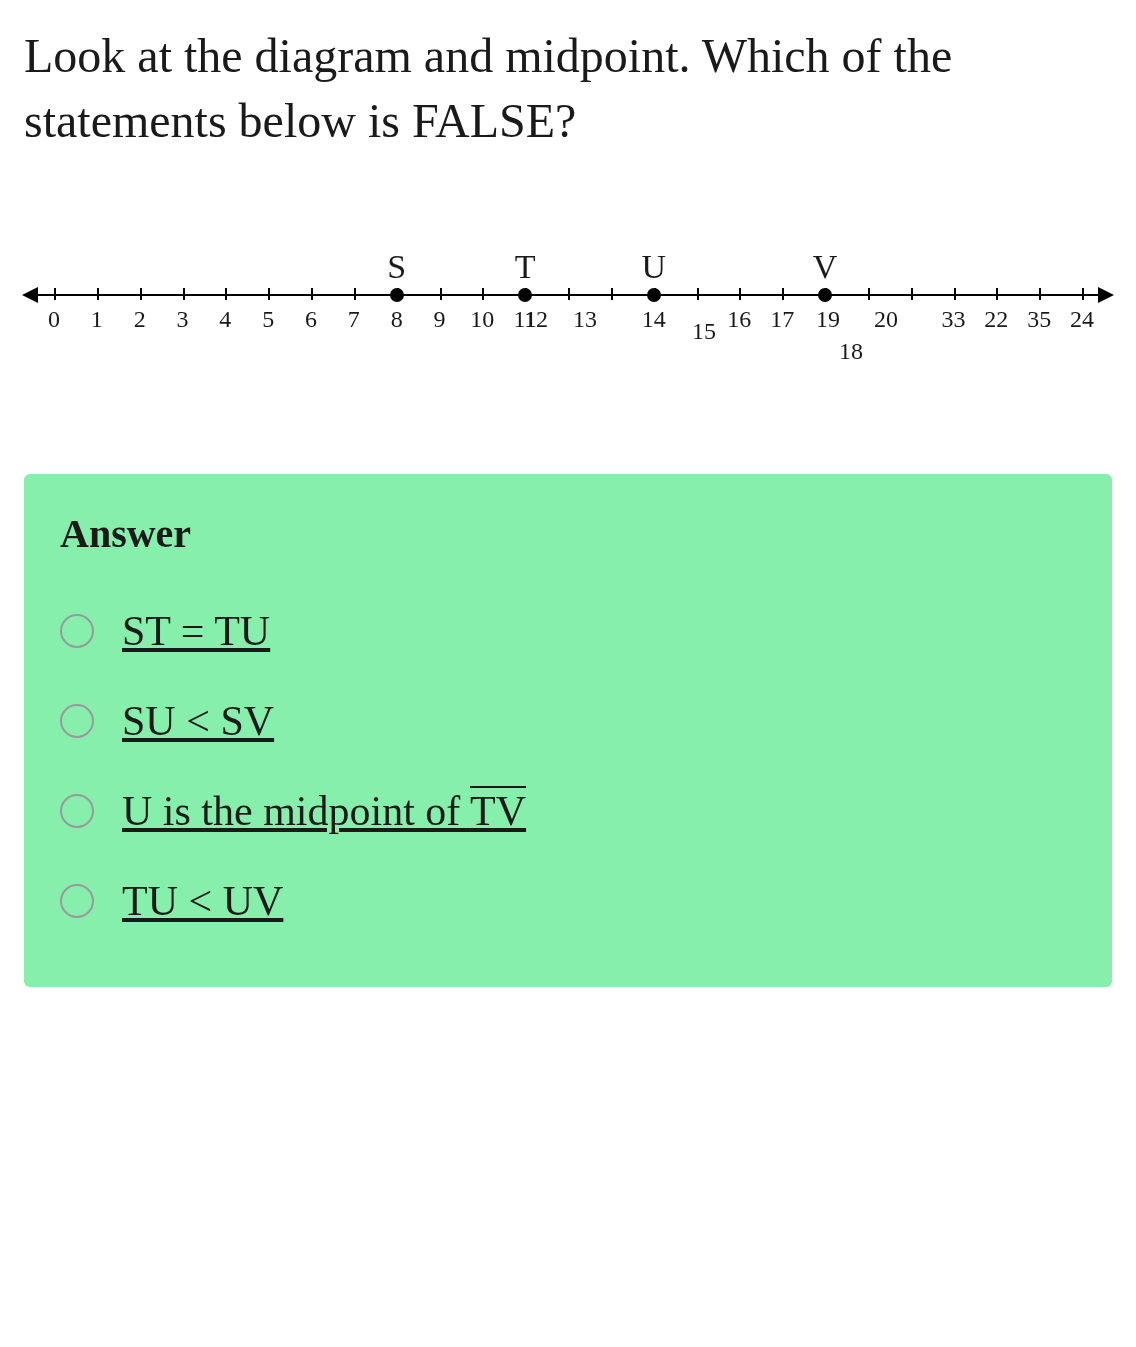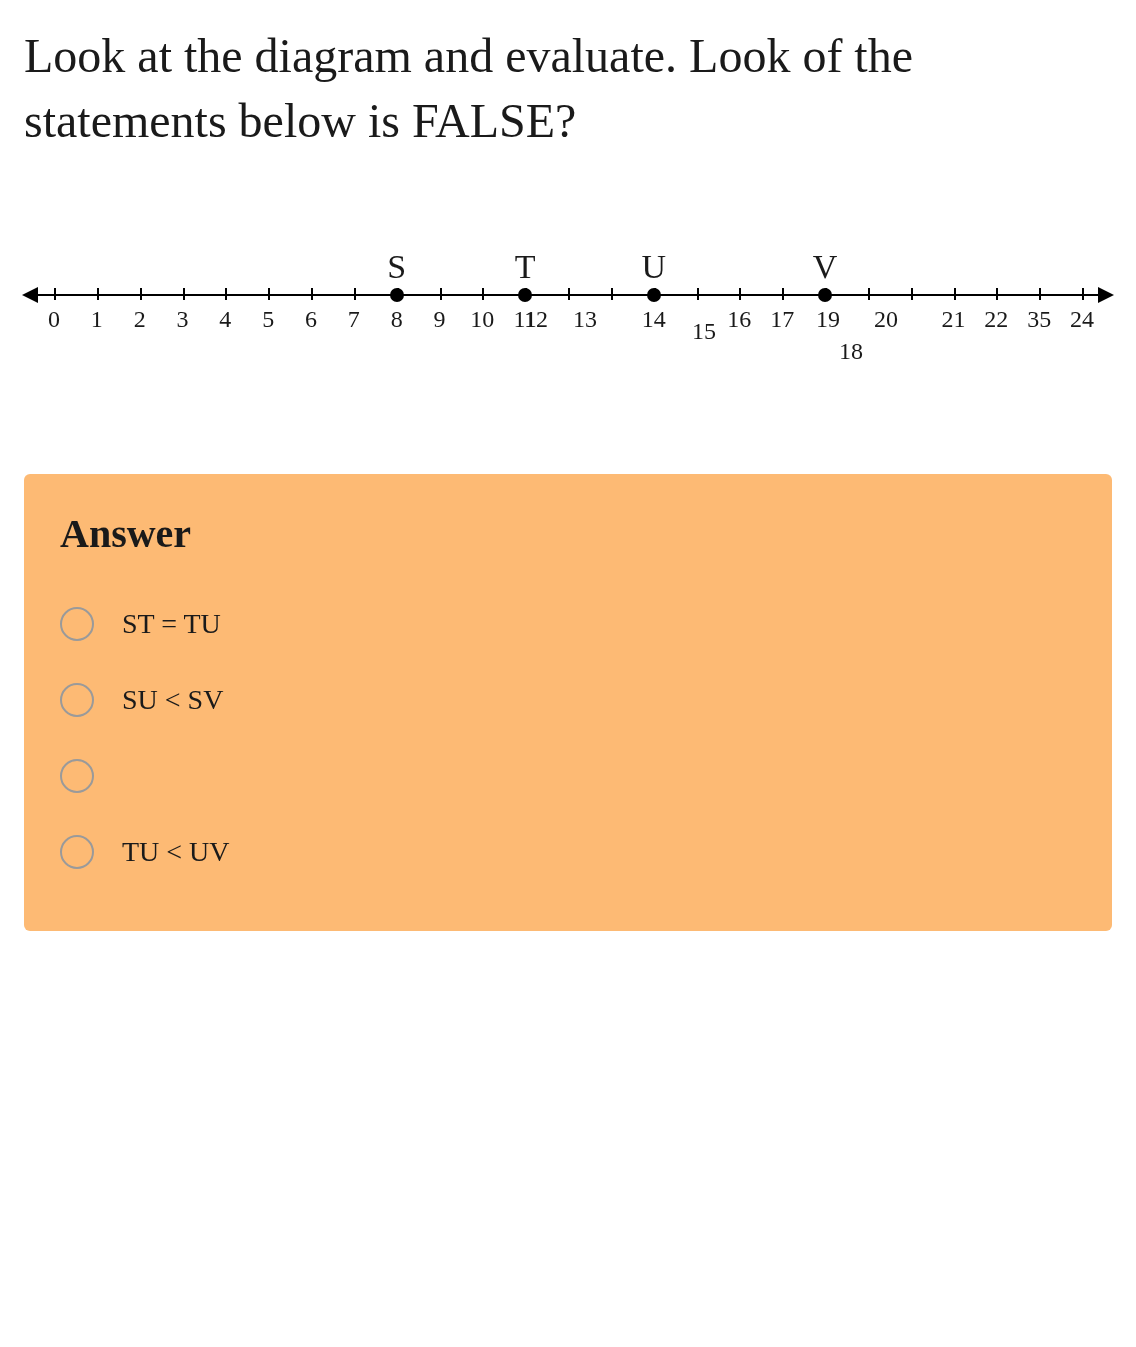--- a/index.html
+++ b/index.html
@@ -69,21 +69,21 @@
     transform: translateX(-50%);
   }
   .point-label {
     position: absolute;
     top: -46px;
     transform: translateX(-50%);
     font-size: 34px;
     font-family: Georgia, serif;
   }
   .answer-box {
-    background: #fdba74;
+    background: #86efac;
     border-radius: 6px;
     padding: 36px 36px 20px 36px;
   }
   .answer-heading {
     font-weight: bold;
     font-size: 40px;
     margin-bottom: 50px;
   }
   .option {
     display: flex;
@@ -93,33 +93,34 @@
     cursor: pointer;
   }
   .radio {
     width: 34px;
     height: 34px;
     border: 2px solid #9a9a9a;
     border-radius: 50%;
     flex-shrink: 0;
   }
   .option-label {
-    font-size: 28px;
+    font-size: 42px;
     font-family: Georgia, 'Times New Roman', serif;
+    text-decoration: underline;
   }
   .math { font-family: 'Times New Roman', Georgia, serif; }
   .overline {
     text-decoration: overline;
     text-decoration-thickness: 2px;
   }
 </style>
 </head>
 <body>
 
-<div class="question">Look at the diagram and evaluate. Look of the statements below is FALSE?</div>
+<div class="question">Look at the diagram and midpoint. Which of the statements below is FALSE?</div>
 
 <div class="diagram">
   <div class="numline" id="numline">
     <div class="axis"></div>
     <div class="arrow-left"></div>
     <div class="arrow-right"></div>
   <div class="tick" style="left: 30px;"></div>
       <div class="tick-label" style="left: 30px;">0</div>
       <div class="tick" style="left: 72.8333px;"></div>
       <div class="tick-label" style="left: 72.8333px;">1</div>
@@ -155,21 +156,21 @@
       <div class="tick-label" style="left: 715.333px;">16</div>
       <div class="tick" style="left: 758.167px;"></div>
       <div class="tick-label" style="left: 758.167px;">17</div>
       <div class="tick" style="left: 801px;"></div>
       <div class="tick-label" style="left: 827px; margin-top: 32px;">18</div>
       <div class="tick" style="left: 843.833px;"></div>
       <div class="tick-label" style="left: 804px;">19</div>
       <div class="tick" style="left: 886.667px;"></div>
       <div class="tick-label" style="left: 862px;">20</div>
       <div class="tick" style="left: 929.5px;"></div>
-      <div class="tick-label" style="left: 929.5px;">21</div>
+      <div class="tick-label" style="left: 929.5px;">33</div>
       <div class="tick" style="left: 972.333px;"></div>
       <div class="tick-label" style="left: 972.333px;">22</div>
       <div class="tick" style="left: 1015.17px;"></div>
       <div class="tick-label" style="left: 1015.17px;">35</div>
       <div class="tick" style="left: 1058px;"></div>
       <div class="tick-label" style="left: 1058px;">24</div>
       <div class="point" style="left: 372.667px;"></div>
       <div class="point-label" style="left: 372.667px;">S</div>
       <div class="point" style="left: 501.167px;"></div>
       <div class="point-label" style="left: 501.167px;">T</div>
@@ -186,19 +187,20 @@
       <div class="option">
         <div class="radio"></div>
         <div class="option-label"><span class="math">ST = TU</span></div>
       </div>
       <div class="option">
         <div class="radio"></div>
         <div class="option-label"><span class="math">SU &lt; SV</span></div>
       </div>
       <div class="option">
         <div class="radio"></div>
+        <div class="option-label">U is the midpoint of <span class="overline">TV</span></div>
       </div>
       <div class="option">
         <div class="radio"></div>
         <div class="option-label"><span class="math">TU &lt; UV</span></div>
       </div>
     </div>
 </div>
 
 </body></html>

